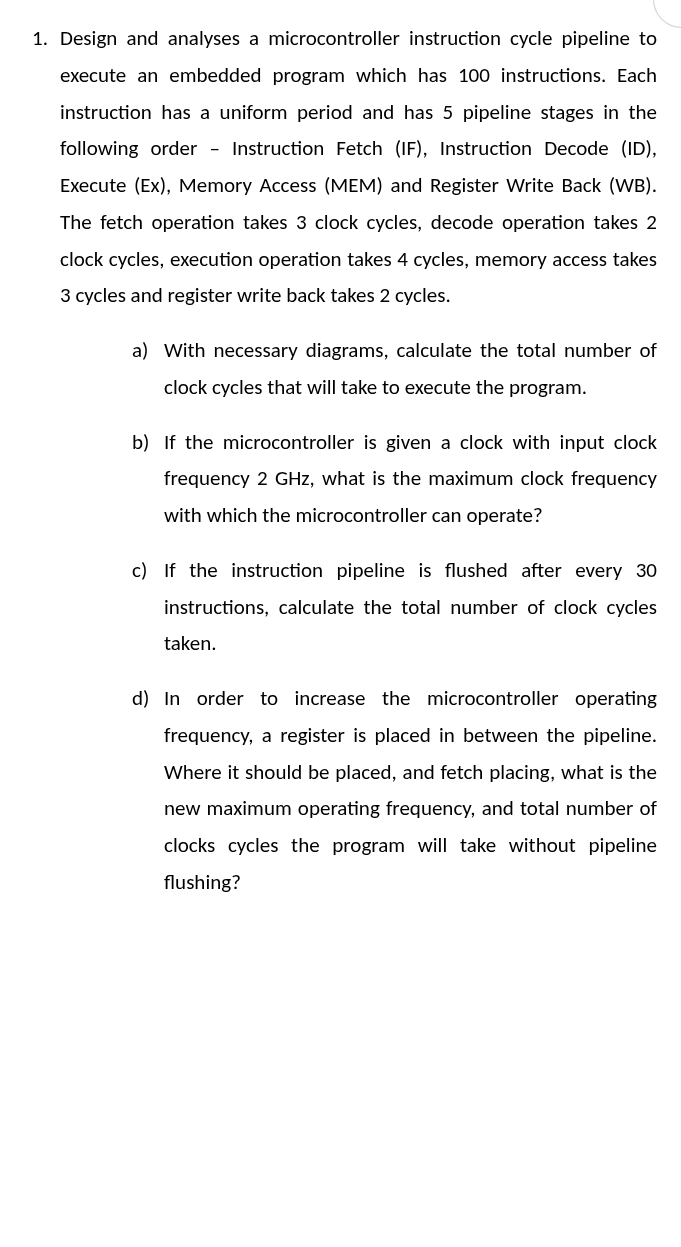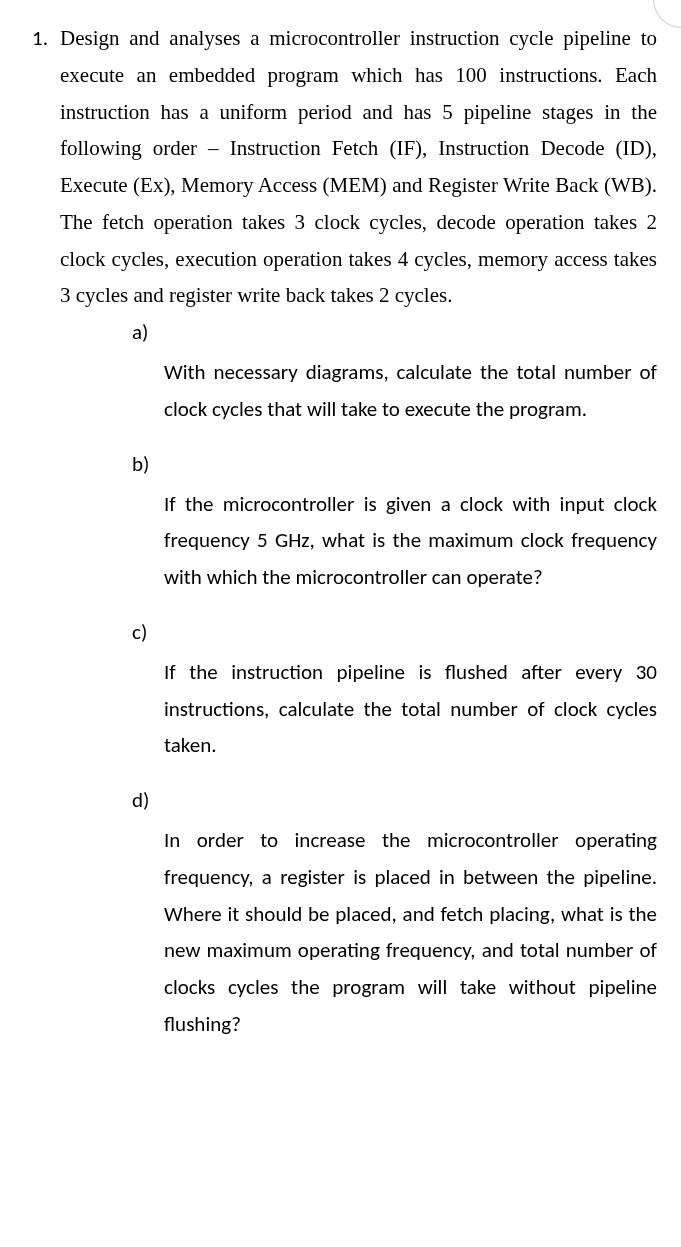--- a/index.html
+++ b/index.html
@@ -26,41 +26,40 @@
       width: 40px;
       flex-shrink: 0;
       text-align: right;
       padding-right: 12px;
     }
     .question-content {
       flex: 1;
     }
     .question-stem {
       text-align: justify;
-      font-family: Liberation Serif, serif;
+      margin-bottom: 18px;
     }
     .subparts {
       padding-left: 72px;
     }
     .subpart {
       display: flex;
       align-items: flex-start;
       margin-bottom: 18px;
     }
     .subpart:last-child {
       margin-bottom: 0;
     }
     .subpart-label {
       width: 32px;
       flex-shrink: 0;
     }
     .subpart-text {
       flex: 1;
       text-align: justify;
-      margin-top: 40px;
     }
     .corner-arc {
       position: absolute;
       top: 0;
       right: 0;
       width: 28px;
       height: 28px;
       overflow: hidden;
     }
     .corner-arc::before {
@@ -87,21 +86,21 @@
     <div class="question-stem">Design and analyses a microcontroller instruction cycle pipeline to execute an embedded program which has 100 instructions. Each instruction has a uniform period and has 5 pipeline stages in the following order – Instruction Fetch (IF), Instruction Decode (ID), Execute (Ex), Memory Access (MEM) and Register Write Back (WB). The fetch operation takes 3 clock cycles, decode operation takes 2 clock cycles, execution operation takes 4 cycles, memory access takes 3 cycles and register write back takes 2 cycles.</div>
     <div class="subparts">
 
       <div class="subpart">
         <div class="subpart-label">a)</div>
         <div class="subpart-text">With necessary diagrams, calculate the total number of clock cycles that will take to execute the program.</div>
       </div>
 
       <div class="subpart">
         <div class="subpart-label">b)</div>
-        <div class="subpart-text">If the microcontroller is given a clock with input clock frequency 5 GHz, what is the maximum clock frequency with which the microcontroller can operate?</div>
+        <div class="subpart-text">If the microcontroller is given a clock with input clock frequency 2 GHz, what is the maximum clock frequency with which the microcontroller can operate?</div>
       </div>
 
       <div class="subpart">
         <div class="subpart-label">c)</div>
         <div class="subpart-text">If the instruction pipeline is flushed after every 30 instructions, calculate the total number of clock cycles taken.</div>
       </div>
 
       <div class="subpart">
         <div class="subpart-label">d)</div>
         <div class="subpart-text">In order to increase the microcontroller operating frequency, a register is placed in between the pipeline. Where it should be placed, and fetch placing, what is the new maximum operating frequency, and total number of clocks cycles the program will take without pipeline flushing?</div>

